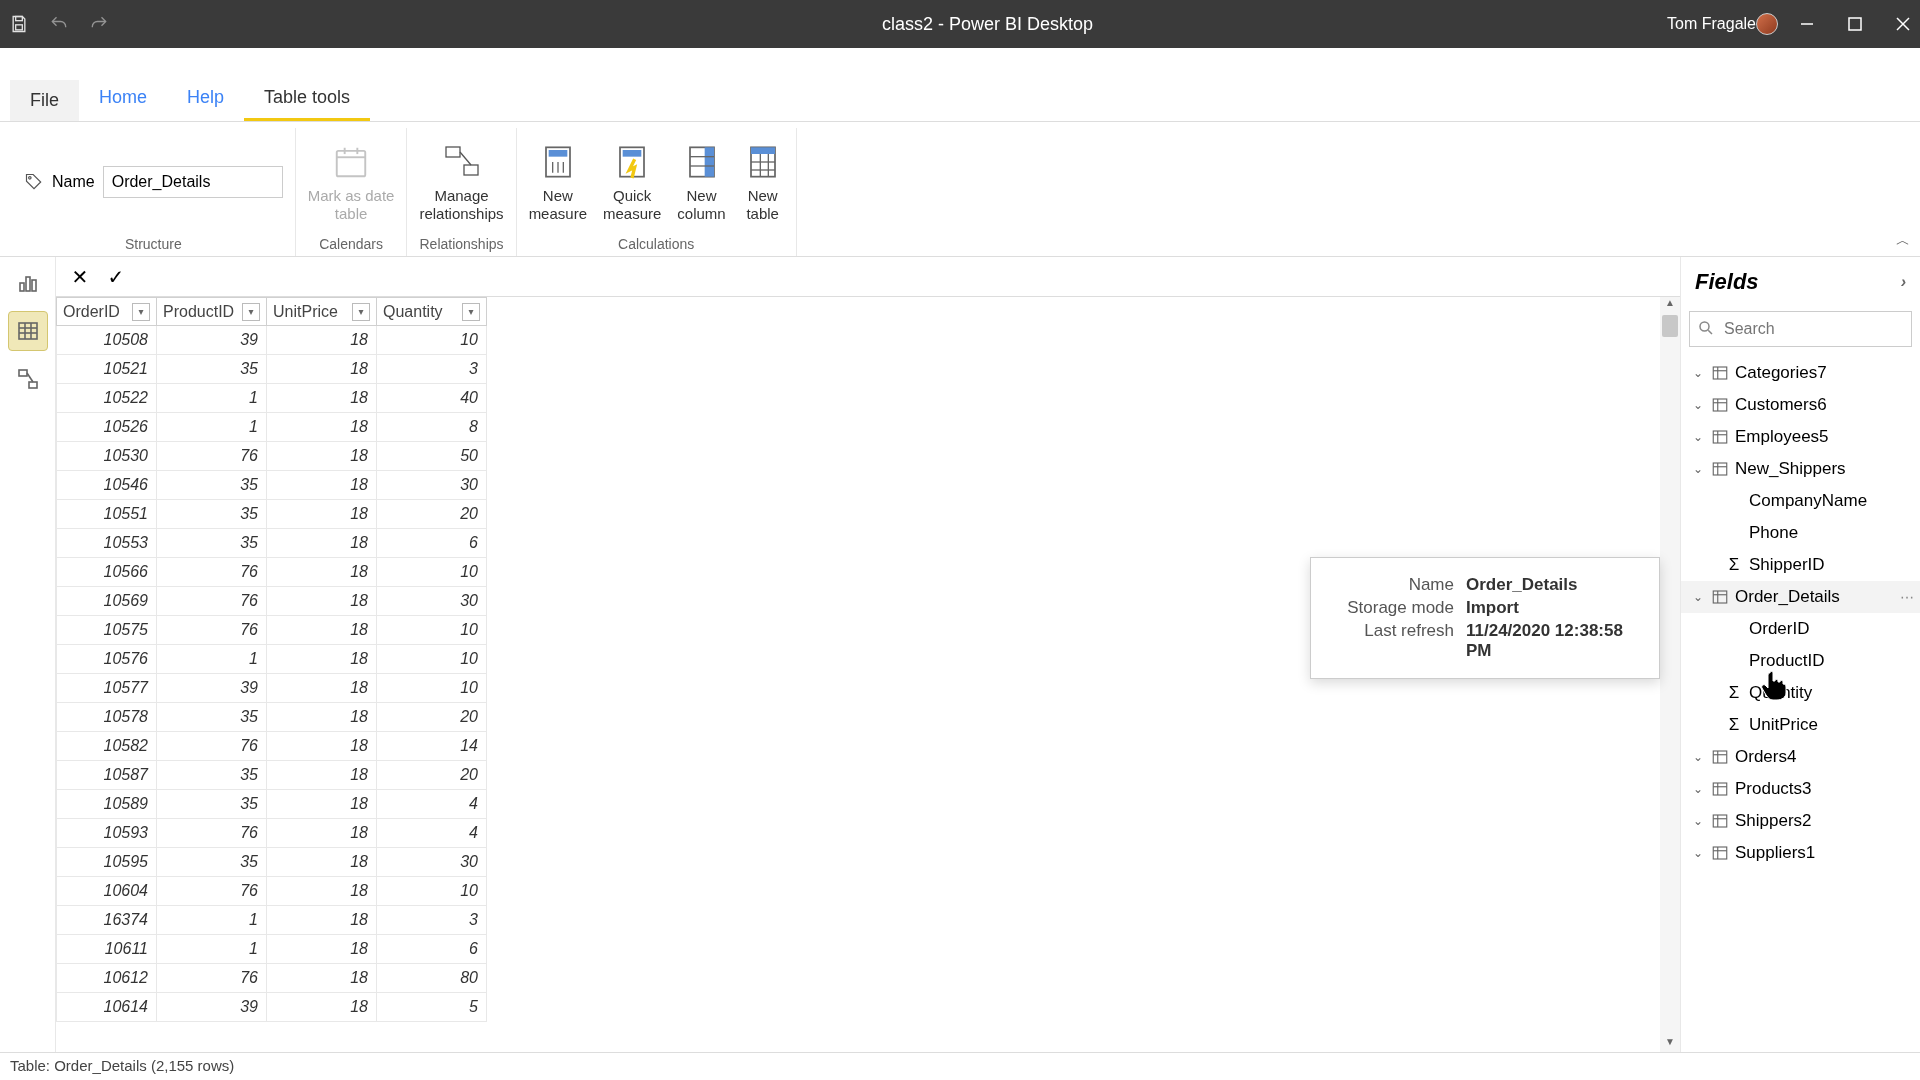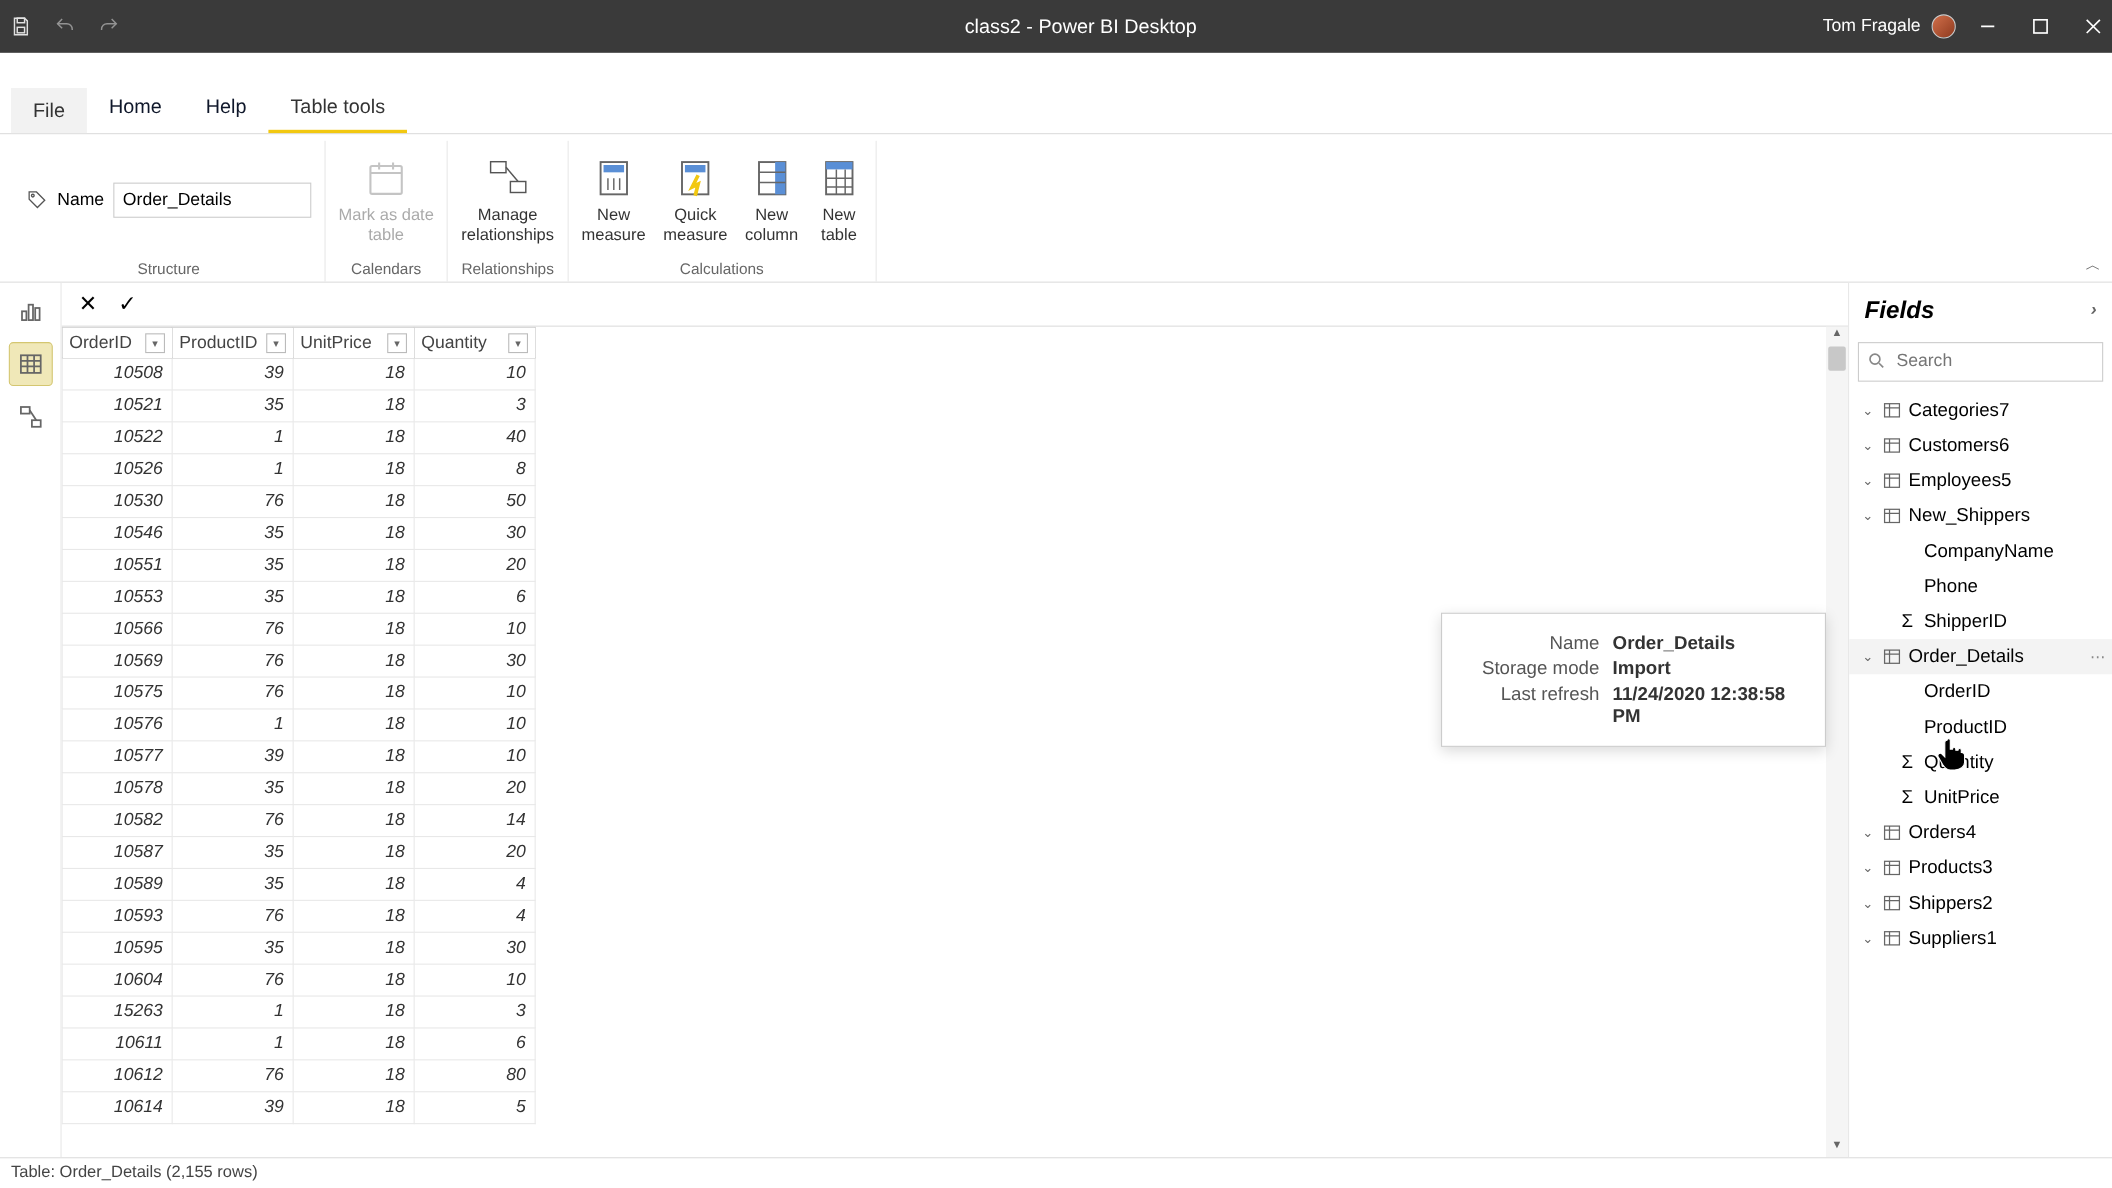--- a/index.html
+++ b/index.html
@@ -3,29 +3,29 @@
 <meta charset="utf-8">
 <style>
   * { box-sizing: border-box; margin: 0; padding: 0; font-family: "Segoe UI", sans-serif; }
   body { width: 1920px; height: 1080px; overflow: hidden; background: #fff; display: flex; flex-direction: column; }
 
   
   .titlebar { height: 48px; background: #3a3a3a; color: #fff; display: flex; align-items: center; padding: 0 8px; font-size: 16px; }
   .titlebar .qa { display: flex; gap: 18px; align-items: center; width: 300px; }
   .titlebar .qa .icon { width: 22px; height: 22px; opacity: 0.85; cursor: pointer; display:flex; align-items:center; justify-content:center;}
   .titlebar .title { flex: 1; text-align: center; font-size: 18px; }
-  .titlebar .user { display:flex; align-items:center; gap:10px; margin-right:20px;}
+  .titlebar .user { display:flex; align-items:center; margin-right:20px;}
   .titlebar .avatar { width:22px; height:22px; border-radius:50%; background:linear-gradient(135deg,#d16f4a,#8e3a1f); border:1px solid #ccc;}
   .titlebar .win-controls { display:flex; gap:30px; }
   .titlebar .win-controls span { width:18px; height:18px; display:flex; align-items:center; justify-content:center; cursor:pointer;}
 
   
   .tabstrip { height: 44px; display:flex; align-items:flex-end; border-bottom:1px solid #ddd; padding-left:10px;margin-top:30px;}
   .tabstrip .filetab { padding:10px 20px; background:#f2f2f2; color:#333; font-size:18px; cursor:pointer;}
-  .tabstrip .tab { padding:10px 20px; color:#0f172a; font-size:18px; cursor:pointer;}
+  .tabstrip .tab { padding:10px 20px; color:#3b82f6; font-size:18px; cursor:pointer;}
   .tabstrip .tab.active { color:#333; border-bottom:3px solid #f2c811; font-weight:500;}
 
   
   .ribbon { height:135px; border-bottom:1px solid #ddd; display:flex; position:relative; padding:6px 8px 0 12px;}
   .ribbon-group { display:flex; flex-direction:column; align-items:center; border-right:1px solid #e8e8e8; padding:0 12px;}
   .ribbon-group:last-child { border-right:none; }
   .ribbon-group .controls { flex:1; display:flex; align-items:center; gap:16px;}
   .ribbon-group .label { font-size:14px; color:#666; padding-bottom:4px;}
   .name-input { display:flex; align-items:center; gap:8px; }
   .name-input input { width:180px; height:32px; border:1px solid #ccc; padding:0 8px; font-size:16px;}
@@ -429,21 +429,21 @@
               <td>18</td>
               <td>30</td>
             </tr>
             <tr>
               <td>10604</td>
               <td>76</td>
               <td>18</td>
               <td>10</td>
             </tr>
             <tr>
-              <td>15263</td>
+              <td>16374</td>
               <td>1</td>
               <td>18</td>
               <td>3</td>
             </tr>
             <tr>
               <td>10611</td>
               <td>1</td>
               <td>18</td>
               <td>6</td>
             </tr>

